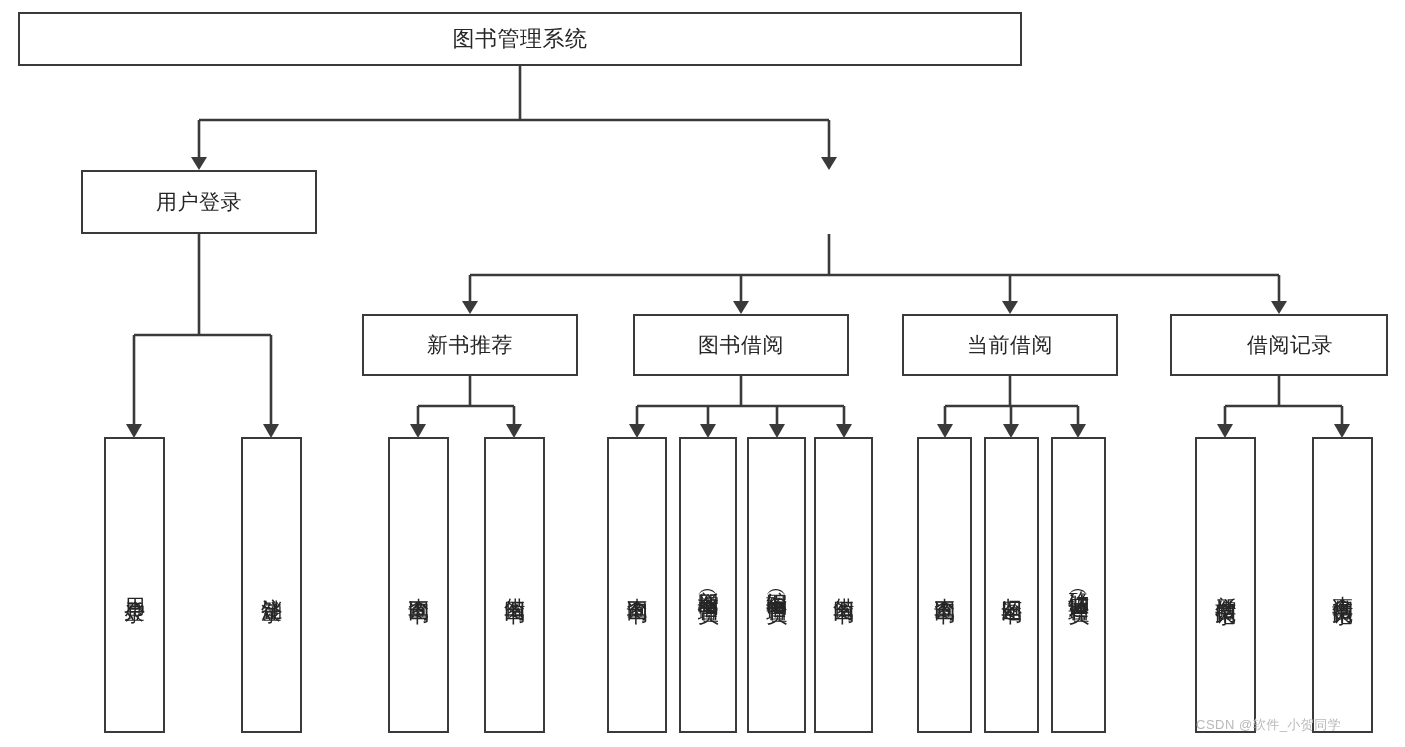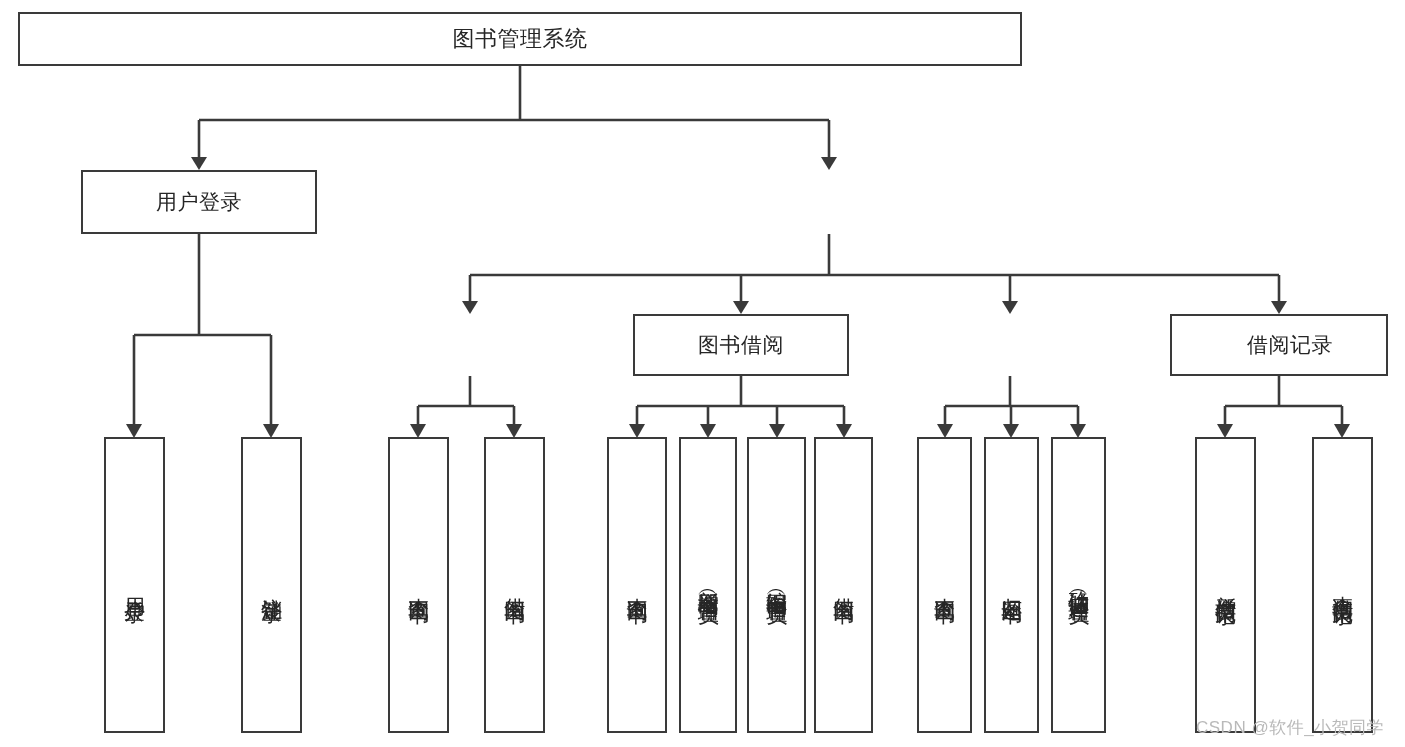--- a/index.html
+++ b/index.html
@@ -53,21 +53,21 @@
     font-size: 21px;
     line-height: 1.16;
     letter-spacing: 2px;
     color: #262626;
     text-align: center;
     white-space: nowrap;
   }
   .leaf .node-label-v { font-size: 21px; }
   .watermark {
     position: absolute;
-    font-size: 17px;
+    font-size: 13px;
     color: #b9b9b9;
     letter-spacing: 0.5px;
     white-space: nowrap;
     font-family: "Liberation Sans", "DejaVu Sans", sans-serif;
   }
 </style>
 </head>
 <body>
 
 <div id="diagram-root">
@@ -146,23 +146,29 @@
   </svg>
 
   <div class="node-box root" style="left:18px; top:12px; width:1004px; height:54px;">
     <span class="node-label-h">图书管理系统</span>
   </div>
 
   <div class="node-box l2" style="left:81px; top:170px; width:236px; height:64px;">
     <span class="node-label-h">用户登录</span>
   </div>
 
+  <div class="node-box l3" style="left:362px; top:314px; width:216px; height:62px;">
+    <span class="node-label-h">新书推荐</span>
+  </div>
   <div class="node-box l3" style="left:633px; top:314px; width:216px; height:62px;text-align:center;">
     <span class="node-label-h">图书借阅</span>
   </div>
+  <div class="node-box l3" style="left:902px; top:314px; width:216px; height:62px;">
+    <span class="node-label-h">当前借阅</span>
+  </div>
   <div class="node-box l3" style="left:1170px; top:314px; width:218px; height:62px;padding-left:22px;">
     <span class="node-label-h">借阅记录</span>
   </div>
 
   <div class="node-box leaf" style="left:104px; top:437px; width:61px; height:296px;">
     <span class="node-label-v">用户登录</span>
   </div>
   <div class="node-box leaf" style="left:241px; top:437px; width:61px; height:296px;">
     <span class="node-label-v">注销登录</span>
   </div>

